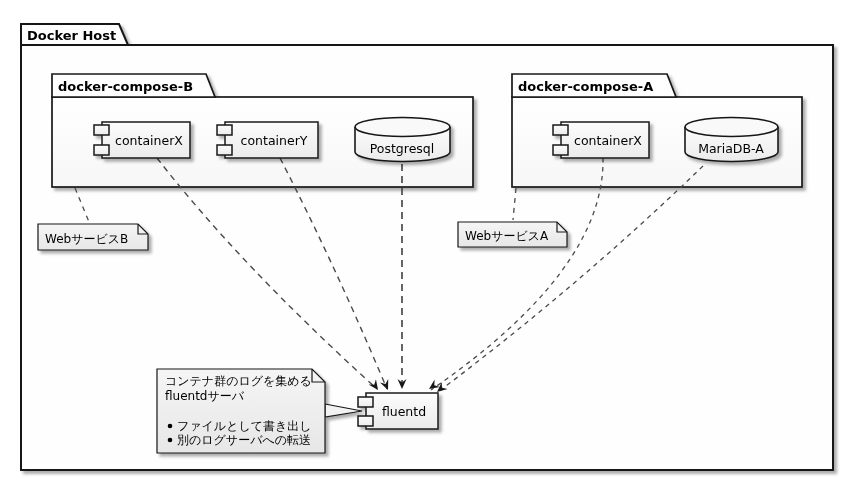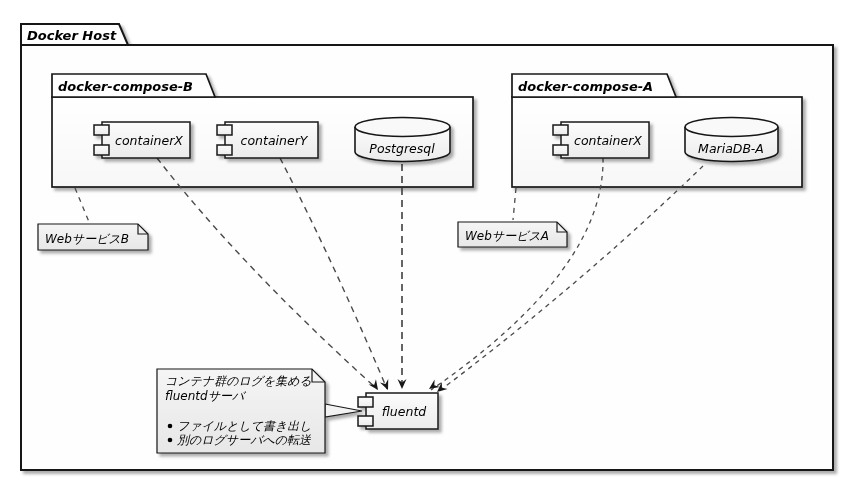--- a/index.html
+++ b/index.html
@@ -9,21 +9,20 @@
     width: 855px;
     height: 483px;
     overflow: hidden;
     font-family: "DejaVu Sans", sans-serif;
   }
   .stage {
     position: relative;
     width: 855px;
     height: 483px;
     background: #ffffff;
-    font-style: italic;
   }
   svg { display: block; }
   text {
     font-family: "DejaVu Sans", sans-serif;
     fill: #000000;
   }
   .pkg-title { font-size: 13px; font-weight: bold; }
   .node-label { font-size: 12.5px; }
   .note-label { font-size: 12px; }
   .bignote-text { font-size: 12px; }

